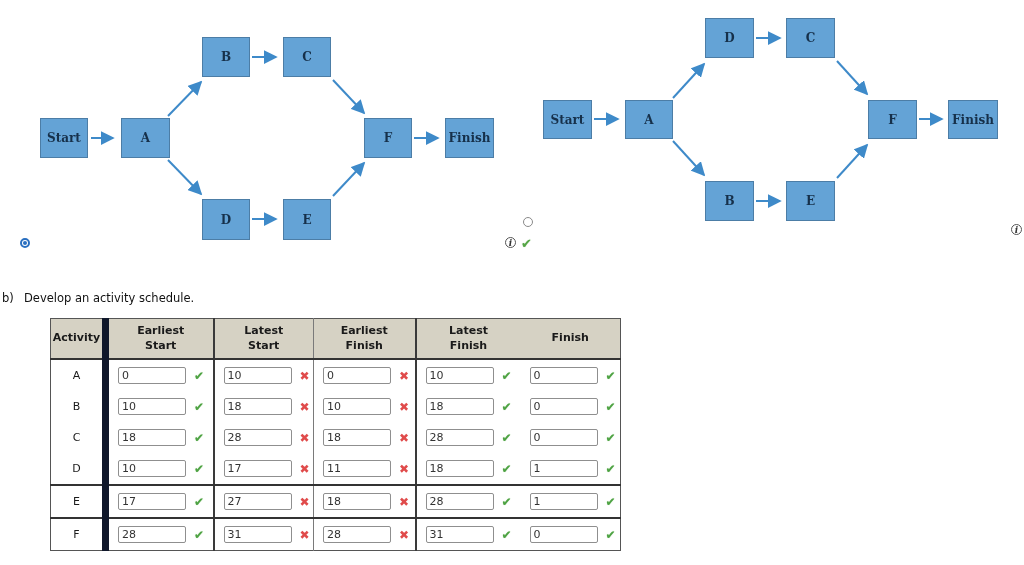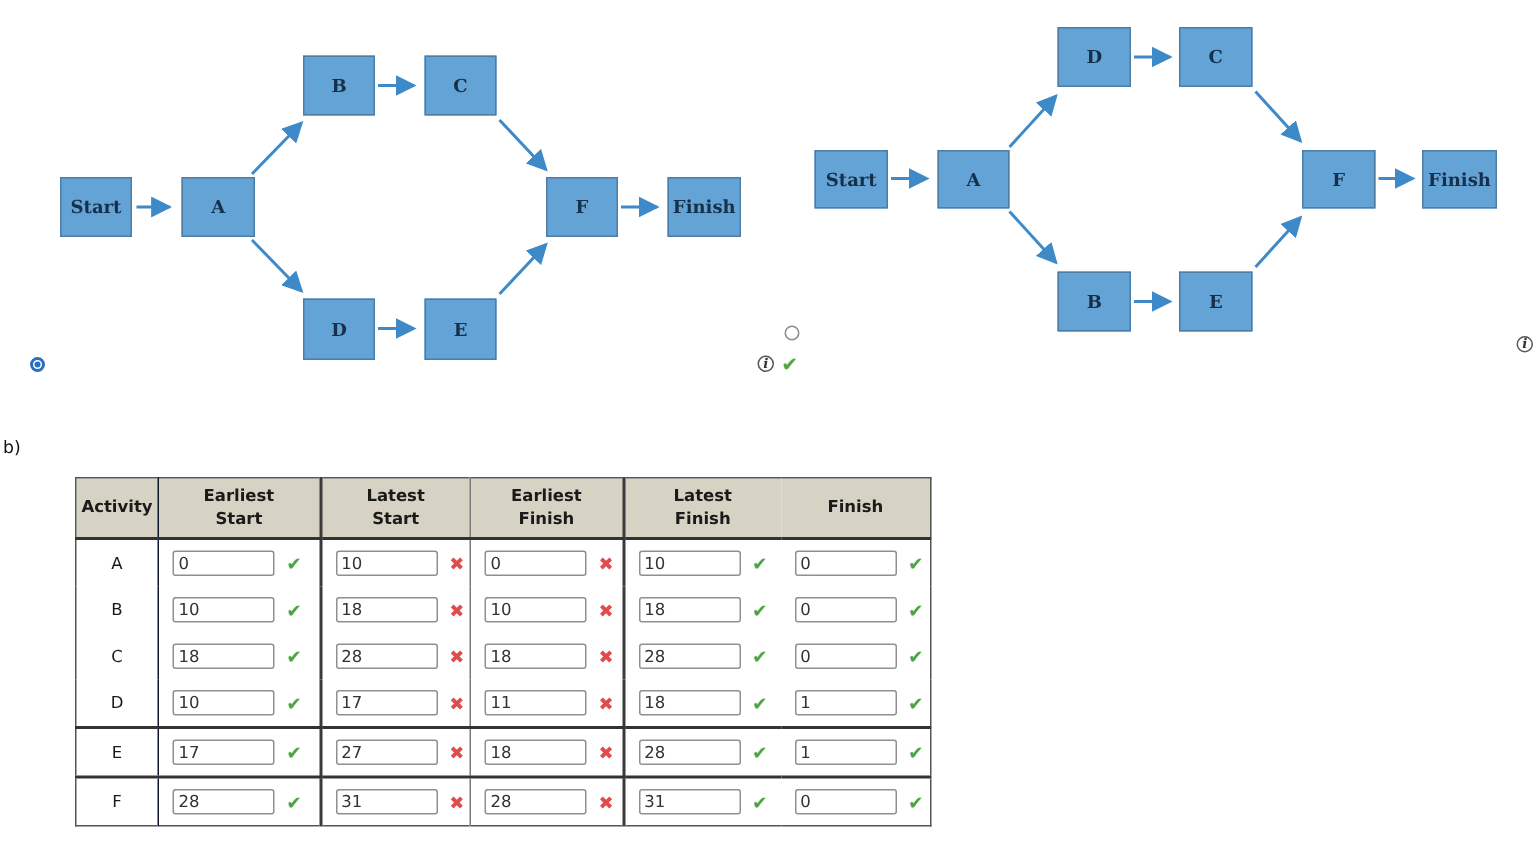--- a/index.html
+++ b/index.html
@@ -30,21 +30,21 @@
   
   .question{position:absolute;left:2px;top:291px;font-size:11.5px;color:#111;display:flex;}
   .question .prefix{width:22px;}
 
   
   .sched{position:absolute;left:50px;top:318px;border-collapse:collapse;table-layout:fixed;
          width:570px;border:1px solid #555;}
   .sched th{background:#d6d2c4;border-bottom:2px solid #333;font-size:11px;color:#1a1a1a;
          font-weight:bold;height:39px;padding:0;line-height:1.3;}
   .sched td{height:31px;padding:0;font-size:11px;color:#1a1a1a;}
-  .sched th:nth-child(1),.sched td:nth-child(1){border-right:1px solid #0f172a;}
+  .sched th:nth-child(1),.sched td:nth-child(1){border-right:7px solid #0f172a;}
   .sched th:nth-child(2),.sched td:nth-child(2){border-right:2px solid #3a3a3a;}
   .sched th:nth-child(3),.sched td:nth-child(3){border-right:1px solid #7a7a7a;}
   .sched th:nth-child(4),.sched td:nth-child(4){border-right:2px solid #3a3a3a;}
   tr.sep td{border-bottom:2px solid #333;}
   td.act{text-align:center;}
   .cellflex{display:flex;align-items:center;gap:8px;padding-left:9px;}
   input.val{width:60px;height:15px;border:1px solid #8f8f8f;border-radius:2px;
         font-family:"DejaVu Sans","Liberation Sans",sans-serif;font-size:11px;color:#333;
         padding:0 3px;background:#fff;}
   .mark{font-size:12px;font-weight:bold;line-height:1;}
@@ -113,20 +113,21 @@
   </section>
 
   <span class="radio selected" style="left:20px;top:238px;"></span>
   <span class="radio empty" style="left:523px;top:217px;"></span>
   <span class="info" style="left:505px;top:237px;">i</span>
   <span class="feedback-check" style="left:521px;top:236px;">✔</span>
   <span class="info" style="left:1011px;top:224px;">i</span>
 
   <div class="question">
     <span class="prefix">b)</span>
+    <span>Develop an activity schedule.</span>
   </div>
 
   <table class="sched">
     <colgroup>
       <col style="width:55px">
         <col style="width:108px">
         <col style="width:100px">
       <col style="width:102px">
         <col style="width:105px">
         <col style="width:100px">

